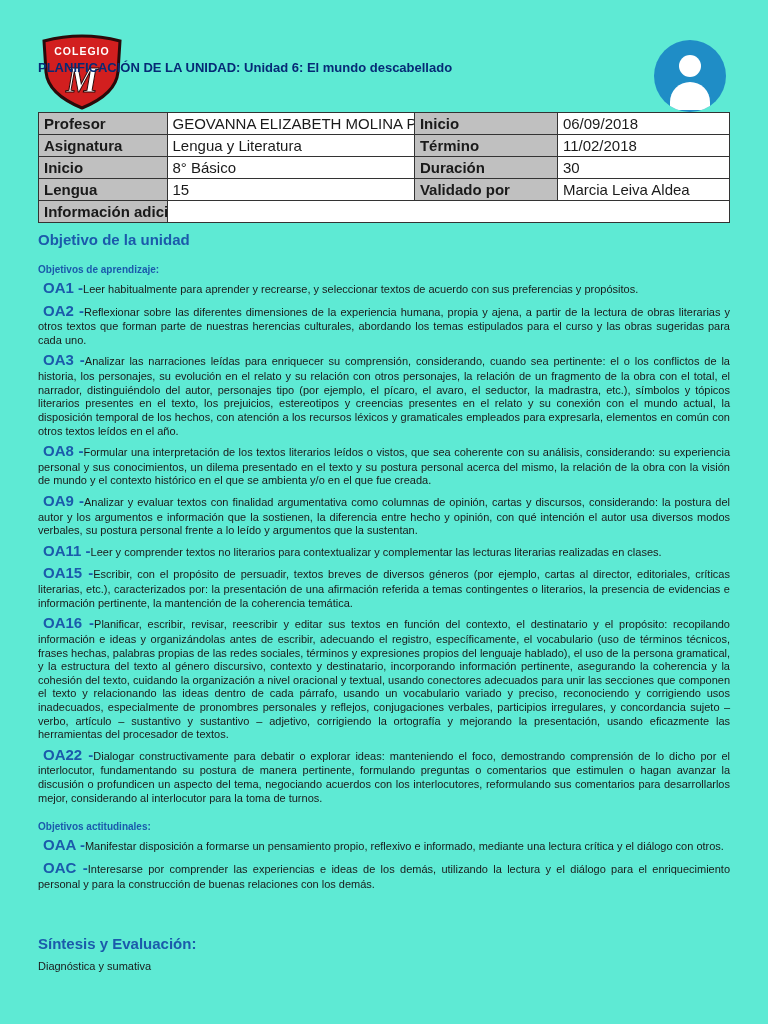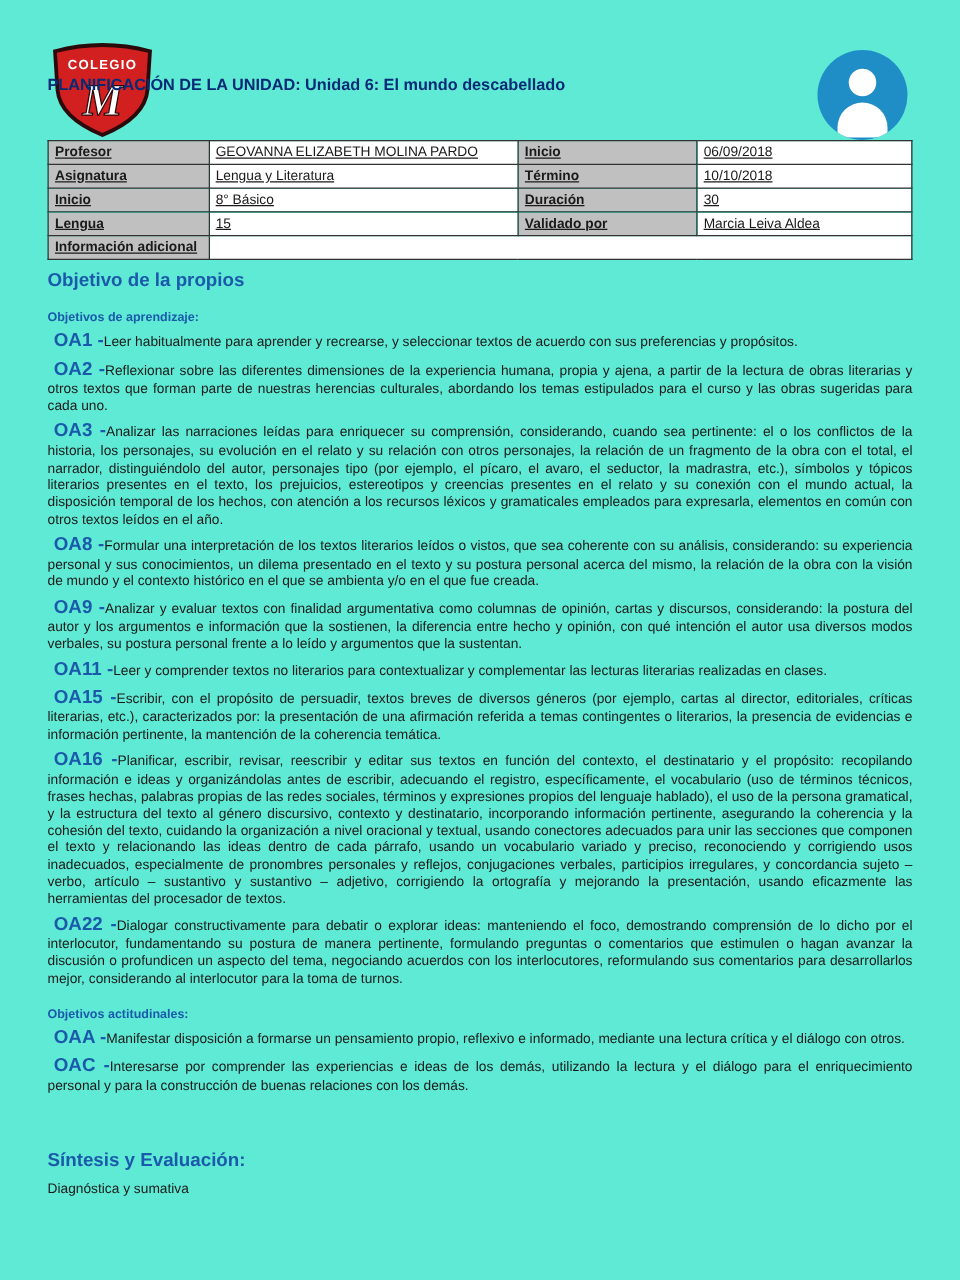--- a/index.html
+++ b/index.html
@@ -36,22 +36,21 @@
     width: 22px; height: 22px; border-radius: 50%; background: #fff;
   }
   .avatar .shoulders {
     position: absolute; left: 16px; top: 42px;
     width: 40px; height: 28px; border-radius: 20px 20px 0 0; background: #fff;
   }
 
   
   table.info-table {
     width: 100%; border-collapse: collapse; table-layout: fixed;
-    font-size: 11px;
-    text-decoration: underline;
+    font-size: 15px;
   }
   table.info-table td {
     border: 1px solid #333;
     padding: 2px 5px;
     height: 19px;
     overflow: hidden; white-space: nowrap;
   }
   table.info-table td.lbl { background: #c0c0c0; font-weight: bold; }
   table.info-table td.val { background: #fff; }
 
@@ -116,42 +115,42 @@
       <tr>
         <td class="lbl">Profesor</td>
         <td class="val">GEOVANNA ELIZABETH MOLINA PARDO</td>
         <td class="lbl">Inicio</td>
         <td class="val">06/09/2018</td>
       </tr>
       <tr>
         <td class="lbl">Asignatura</td>
         <td class="val">Lengua y Literatura</td>
         <td class="lbl">Término</td>
-        <td class="val">10/10/2018</td>
+        <td class="val">11/02/2018</td>
       </tr>
       <tr>
         <td class="lbl">Inicio</td>
         <td class="val">8° Básico</td>
         <td class="lbl">Duración</td>
         <td class="val">30</td>
       </tr>
       <tr>
         <td class="lbl">Lengua</td>
         <td class="val">15</td>
         <td class="lbl">Validado por</td>
         <td class="val">Marcia Leiva Aldea</td>
       </tr>
       <tr>
         <td class="lbl">Información adicional</td>
         <td class="val" colspan="3"></td>
       </tr>
     </tbody>
   </table>
 
-  <h2 class="h-unit">Objetivo de la propios</h2>
+  <h2 class="h-unit">Objetivo de la unidad</h2>
 
   <h3 class="h-sub">Objetivos de aprendizaje:</h3>
 
   <p class="oa"><span class="oa-code">OA1 -</span><span>Leer habitualmente para aprender y recrearse, y seleccionar textos de acuerdo con sus preferencias y propósitos.</span></p>
   <p class="oa"><span class="oa-code">OA2 -</span><span>Reflexionar sobre las diferentes dimensiones de la experiencia humana, propia y ajena, a partir de la lectura de obras literarias y otros textos que forman parte de nuestras herencias culturales, abordando los temas estipulados para el curso y las obras sugeridas para cada uno.</span></p>
   <p class="oa"><span class="oa-code">OA3 -</span><span>Analizar las narraciones leídas para enriquecer su comprensión, considerando, cuando sea pertinente: el o los conflictos de la historia, los personajes, su evolución en el relato y su relación con otros personajes, la relación de un fragmento de la obra con el total, el narrador, distinguiéndolo del autor, personajes tipo (por ejemplo, el pícaro, el avaro, el seductor, la madrastra, etc.), símbolos y tópicos literarios presentes en el texto, los prejuicios, estereotipos y creencias presentes en el relato y su conexión con el mundo actual, la disposición temporal de los hechos, con atención a los recursos léxicos y gramaticales empleados para expresarla, elementos en común con otros textos leídos en el año.</span></p>
   <p class="oa"><span class="oa-code">OA8 -</span><span>Formular una interpretación de los textos literarios leídos o vistos, que sea coherente con su análisis, considerando: su experiencia personal y sus conocimientos, un dilema presentado en el texto y su postura personal acerca del mismo, la relación de la obra con la visión de mundo y el contexto histórico en el que se ambienta y/o en el que fue creada.</span></p>
   <p class="oa"><span class="oa-code">OA9 -</span><span>Analizar y evaluar textos con finalidad argumentativa como columnas de opinión, cartas y discursos, considerando: la postura del autor y los argumentos e información que la sostienen, la diferencia entre hecho y opinión, con qué intención el autor usa diversos modos verbales, su postura personal frente a lo leído y argumentos que la sustentan.</span></p>
   <p class="oa"><span class="oa-code">OA11 -</span><span>Leer y comprender textos no literarios para contextualizar y complementar las lecturas literarias realizadas en clases.</span></p>
   <p class="oa"><span class="oa-code">OA15 -</span><span>Escribir, con el propósito de persuadir, textos breves de diversos géneros (por ejemplo, cartas al director, editoriales, críticas literarias, etc.), caracterizados por: la presentación de una afirmación referida a temas contingentes o literarios, la presencia de evidencias e información pertinente, la mantención de la coherencia temática.</span></p>

